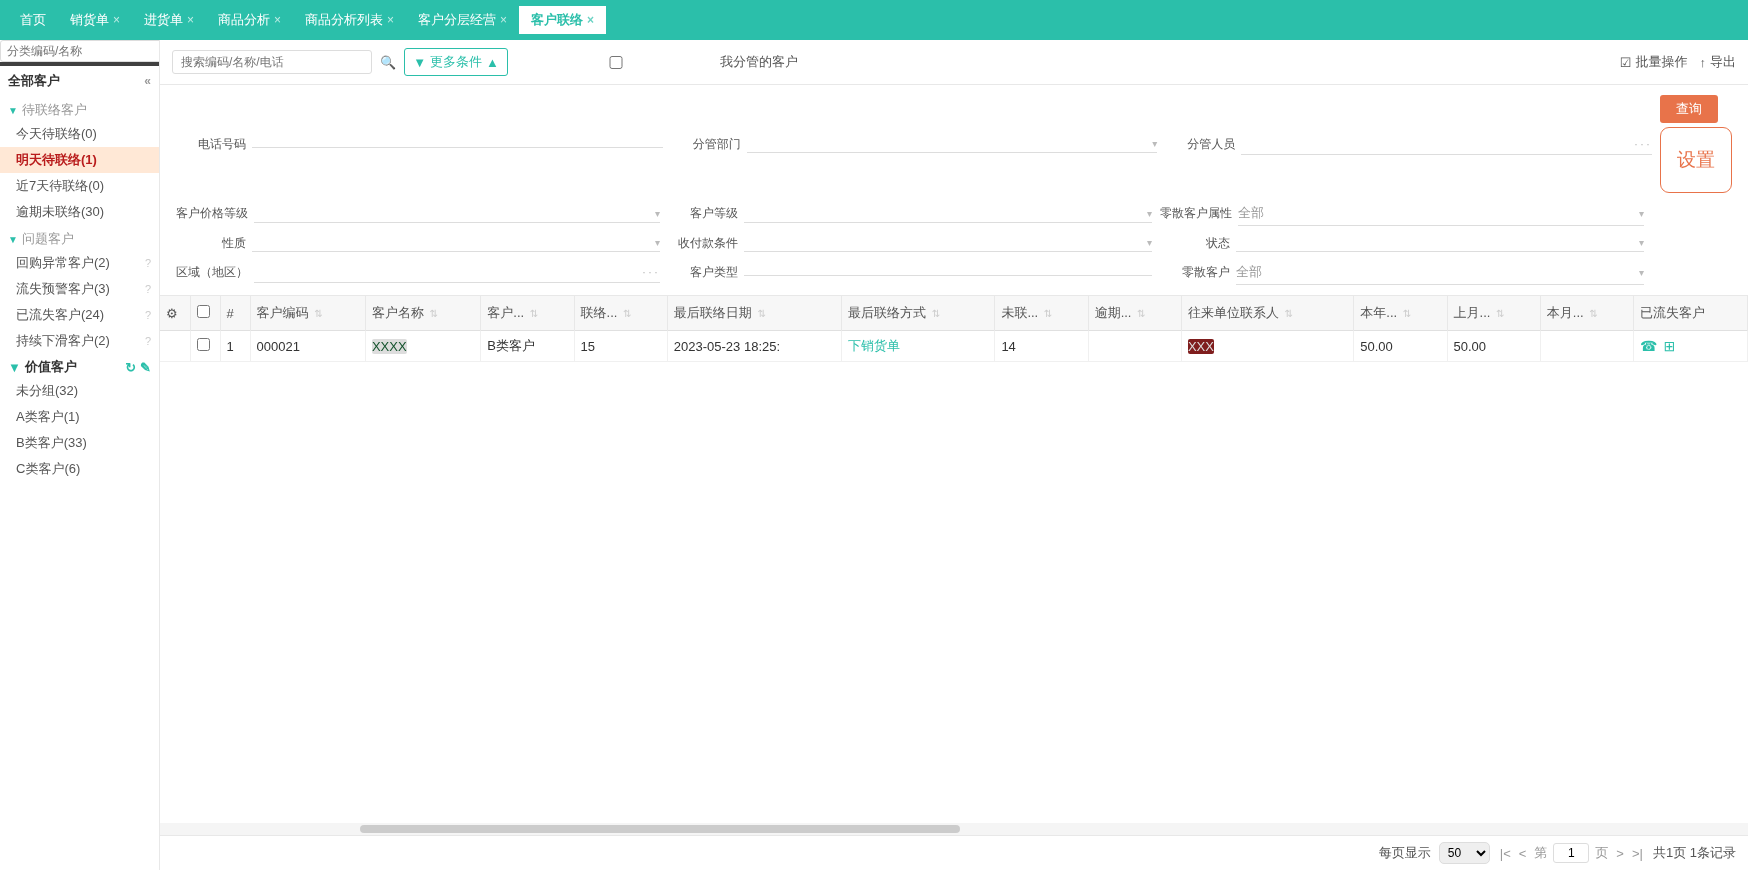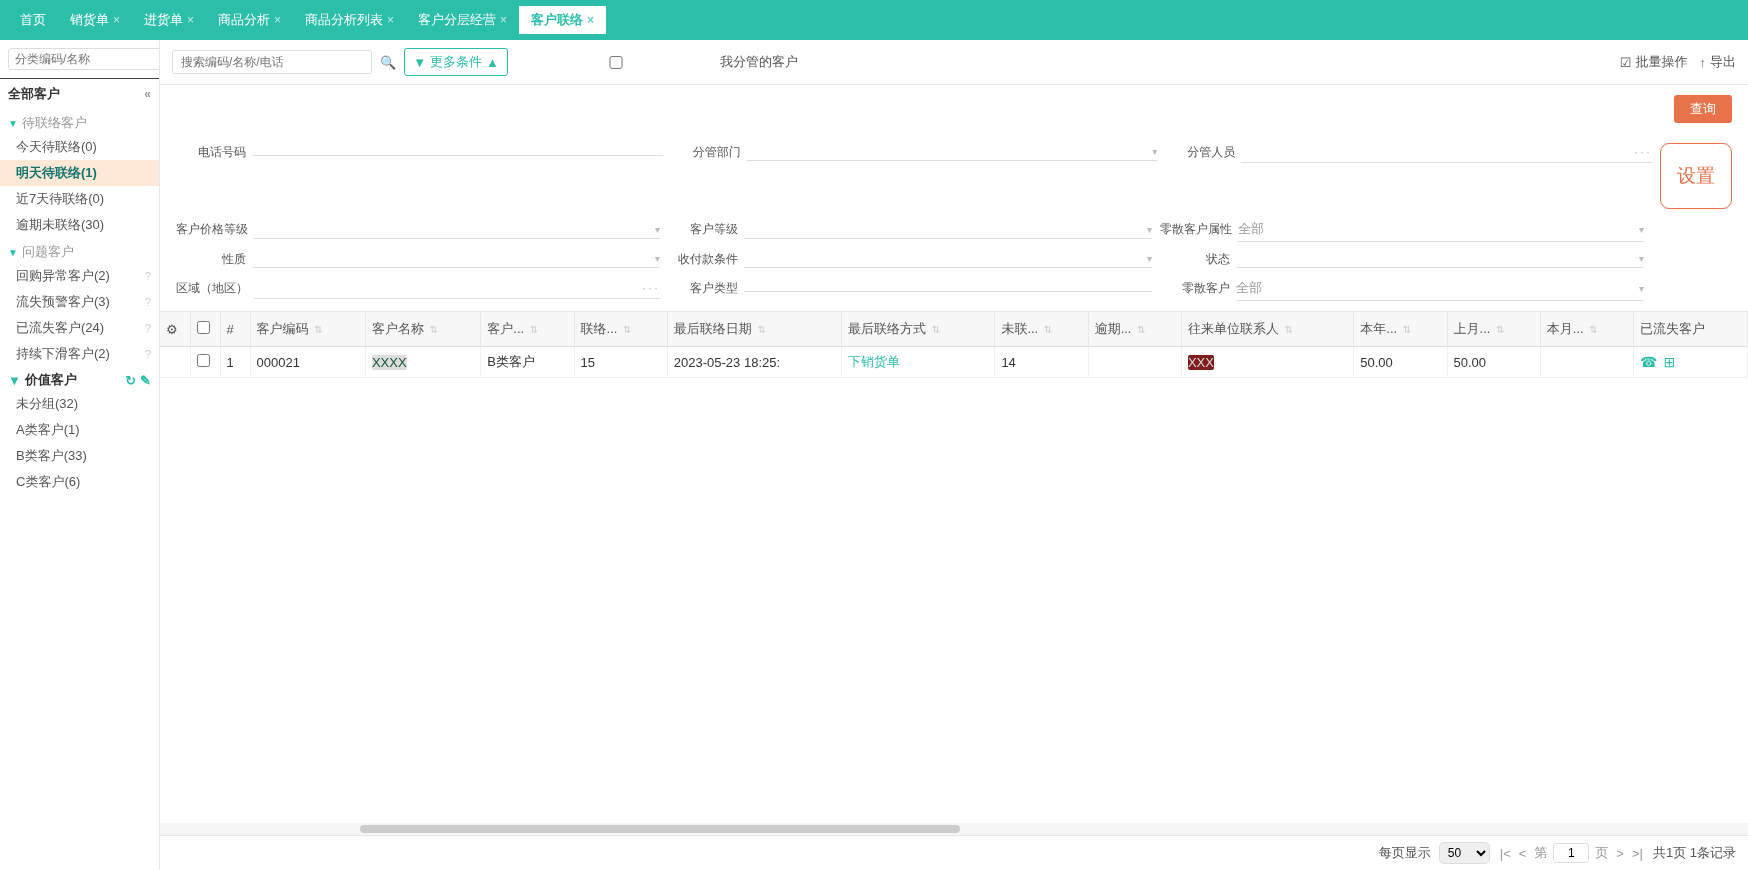--- a/index.html
+++ b/index.html
@@ -44,22 +44,21 @@
     .sidebar {
       width: 160px;
       background: #fff;
       border-right: 1px solid #e8e8e8;
       overflow-y: auto;
       flex-shrink: 0;
     }
     .sidebar-search {
       display: flex;
       align-items: center;
-      padding: 8px;
-      border-bottom: 1px solid #404040;
+      border-bottom: 4px solid #404040;
     }
     .sidebar-search input {
       flex: 1;
       border: 1px solid #ddd;
       border-radius: 3px;
       padding: 3px 6px;
       font-size: 12px;
       outline: none;
     }
     .sidebar-section-header {
@@ -83,21 +82,21 @@
     .sidebar-group-label .triangle { margin-right: 4px; font-size: 10px; color: #2bbfaa; }
     .sidebar-item {
       padding: 4px 8px 4px 16px;
       color: #555;
       cursor: pointer;
       font-size: 12px;
       display: flex;
       align-items: center;
       justify-content: space-between;
     }
-    .sidebar-item.active { background: #ffe8d6; color: #0f766e; font-weight: bold; }
+    .sidebar-item.active { background: #ffe8d6; color: #b91c1c; font-weight: bold; }
     .sidebar-item .help-icon { color: #ccc; font-size: 11px; margin-left: 2px; }
     .sidebar-value-section {
       display: flex;
       align-items: center;
       padding: 4px 8px 2px;
       color: #333;
       font-size: 12px;
       font-weight: bold;
     }
     .sidebar-value-section .icons { margin-left: auto; display: flex; gap: 4px; color: #2bbfaa; }
@@ -219,22 +218,22 @@
       border: 1px solid #e8734a;
       border-radius: 9px;
       padding: 19px 16px;
       cursor: pointer;
       font-size: 19px;
       white-space: nowrap;
     }
     .action-column {
       display: flex;
       flex-direction: column;
-      gap: 20px;
-      align-items: flex-end;
+      gap: 4px;
+      align-items: flex-start;
     }
 
     
     .table-wrapper {
       flex: 1;
       overflow: auto;
       background: #fff;
     }
     table {
       width: 100%;

